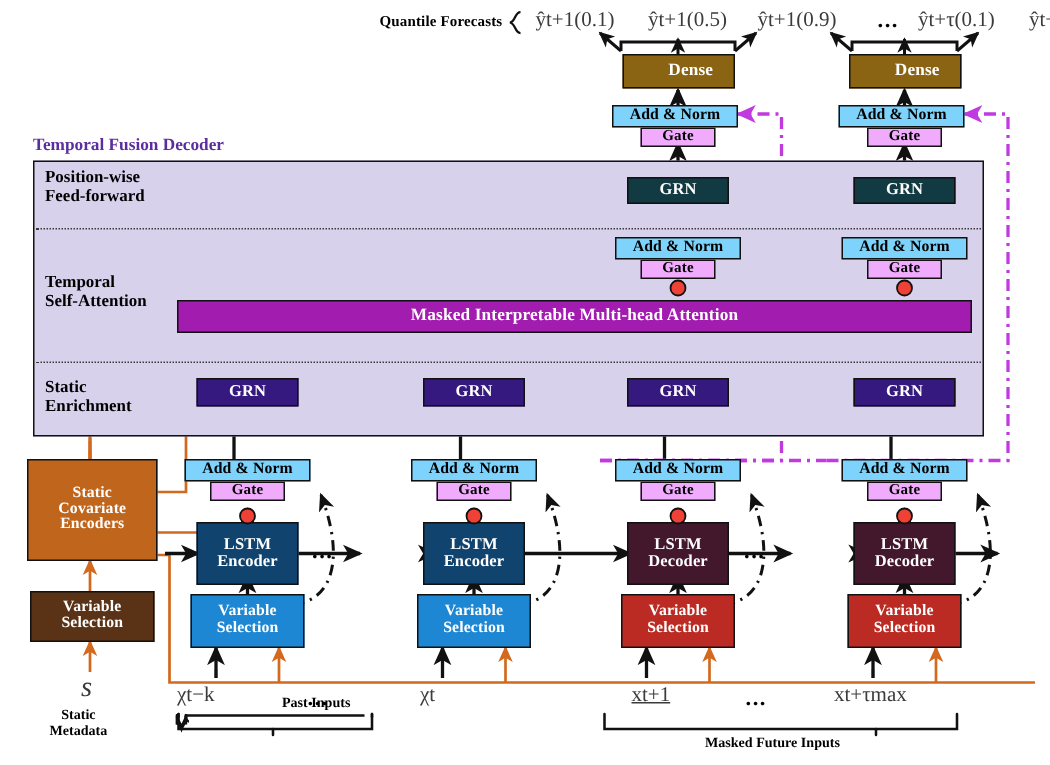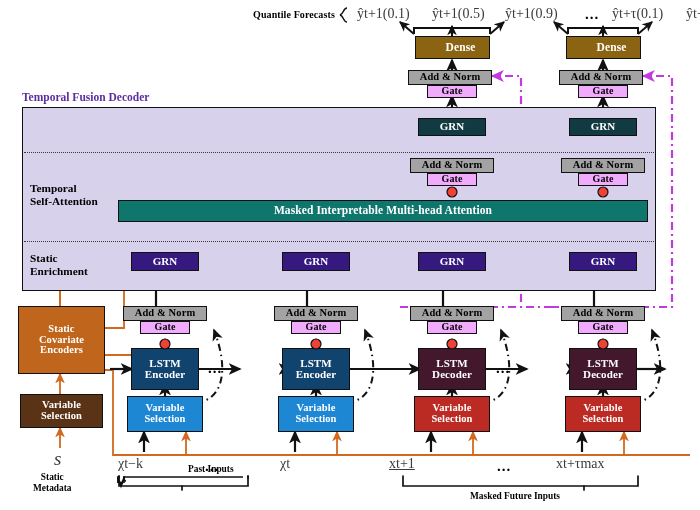--- a/index.html
+++ b/index.html
@@ -5,25 +5,25 @@
   html,body{margin:0;padding:0;background:#ffffff;}
   body{width:700px;height:510px;position:relative;overflow:hidden;
        font-family:"Liberation Serif",serif;color:#000;}
   #stage{position:absolute;left:0;top:0;width:700px;height:510px;}
 
   .box{position:absolute;box-sizing:border-box;border:1.6px solid #111;
        display:flex;align-items:center;justify-content:center;text-align:center;
        font-weight:bold;line-height:1.02;letter-spacing:.1px;}
 
   .b-dense   {background:#8a6412;color:#fff;padding-left:16px;}
-  .b-addnorm {background:#a3a3a3;color:#000;}
+  .b-addnorm {background:#7dd3fc;color:#000;}
   .b-gate    {background:#f0abfc;color:#000;}
   .b-grn-dark{background:#123a42;color:#fff;}
   .b-grn-pur {background:#35197e;color:#fff;}
-  .b-attn    {background:#0f766e;color:#fff;}
+  .b-attn    {background:#a21caf;color:#fff;}
   .b-lstm-e  {background:#11436f;color:#fff;}
   .b-lstm-d  {background:#43172c;color:#fff;}
   .b-vs-blue {background:#1e87d4;color:#fff;}
   .b-vs-red  {background:#bb2b23;color:#fff;}
   .b-sce     {background:#c0651c;color:#fff;}
   .b-vs-brn  {background:#5a3215;color:#fff;}
 
   .panel{position:absolute;background:#d8d1ec;border:1.6px solid #111;box-sizing:border-box;}
   .panel-title{position:absolute;color:#5b2d9e;font-weight:bold;font-size:11.5px;}
   .sec-label{position:absolute;font-weight:bold;font-size:11.3px;line-height:1.12;
@@ -204,20 +204,22 @@
     </g>
   </svg>
 
   <div class="panel" style="left:22px;top:107px;width:634px;height:184px;"></div>
 
   <div class="panel-title" style="left:22px;top:91px;">Temporal Fusion Decoder</div>
 
   <div class="dotline" style="left:24px;top:152px;width:630px;"></div>
   <div class="dotline" style="left:24px;top:241px;width:630px;"></div>
 
+  <div class="sec-label" style="left:30px;top:112px;">Position-wise
+Feed-forward</div>
   <div class="sec-label" style="left:30px;top:182px;">Temporal
 Self-Attention</div>
   <div class="sec-label" style="left:30px;top:252px;">Static
 Enrichment</div>
 
   <div class="txt qf" style="left:253px;top:9px;">Quantile Forecasts</div>
 
   <div class="txt lbl-math" style="left:357px;top:6px;">ŷt+1(0.1)</div>
   <div class="txt lbl-math" style="left:432px;top:6px;">ŷt+1(0.5)</div>
   <div class="txt lbl-math" style="left:505px;top:6px;">ŷt+1(0.9)</div>
@@ -290,21 +292,21 @@
 Selection</div>
 
   <div class="txt" style="left:54px;top:448px;font-size:19px;font-style:italic;color:#3b3b3b;">s</div>
   <div class="txt lbl-small" style="left:33px;top:472px;white-space:pre-line;text-align:center;line-height:1.2;">Static
 Metadata</div>
 
   <div class="txt lbl-math" style="left:118px;top:456px;">χt−k</div>
   <div class="txt dots" style="left:205px;top:458px;">...</div>
   <div class="txt lbl-math" style="left:280px;top:456px;">χt</div>
 
-  <div class="txt lbl-math" style="left:389px;top:456px;text-decoration:underline;">xt+1</div>
+  <div class="txt lbl-math" style="left:421px;top:456px;text-decoration:underline;">xt+1</div>
   <div class="txt dots" style="left:497px;top:458px;">...</div>
   <div class="txt lbl-math" style="left:556px;top:456px;">xt+τmax</div>
 
   <div class="txt lbl-small" style="left:188px;top:464px;">Past Inputs</div>
   <div class="txt lbl-small" style="left:470px;top:491px;">Masked Future Inputs</div>
 
   <svg class="lay" viewBox="0 0 700 510">
 
     <g stroke="#111" stroke-width="1.6" fill="none">
       <path d="M118,476 C118,482 121,481 121,486 C121,481 124,482 124,476" transform="translate(0,0)"></path>

